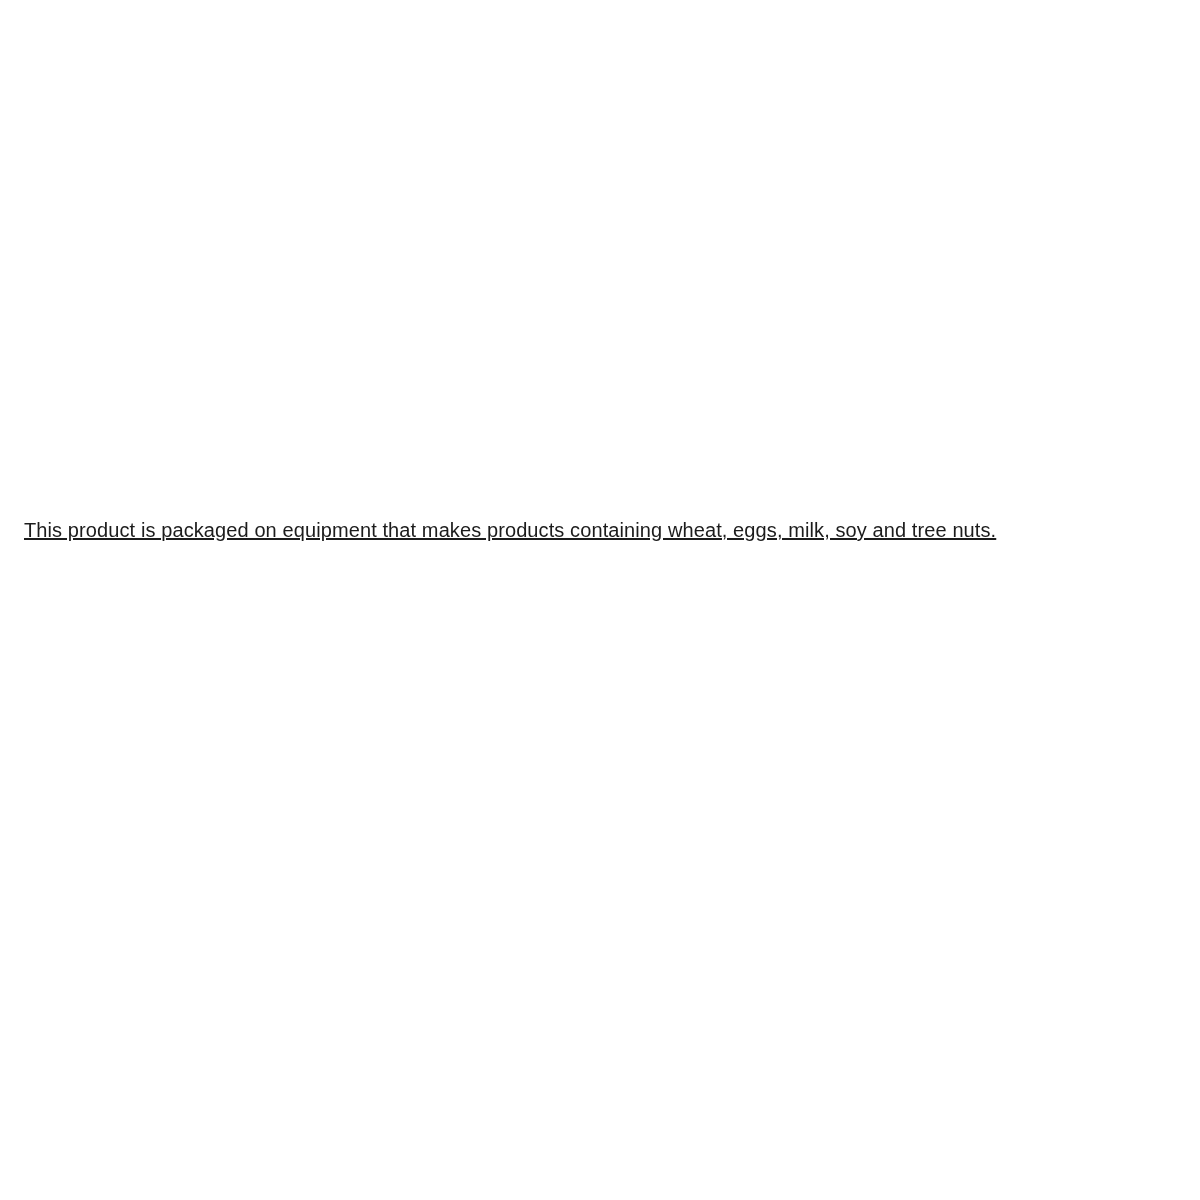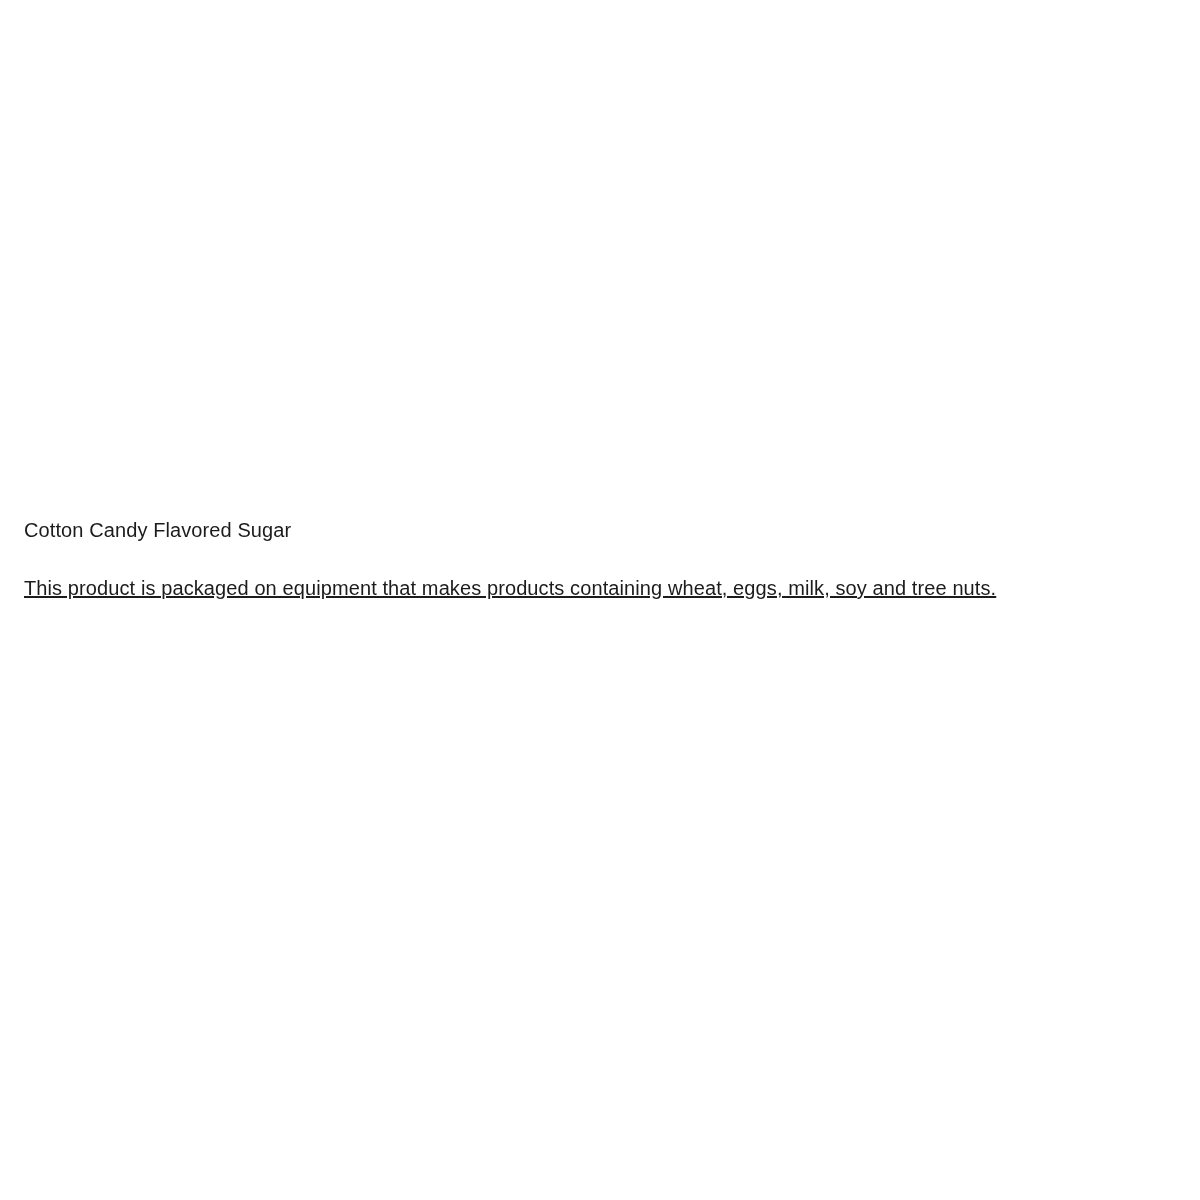--- a/index.html
+++ b/index.html
@@ -46,20 +46,19 @@
     font-weight: normal;
   }
 </style>
 </head>
 <body>
 
 <div class="page">
 
   <div class="content-block">
 
-    <p class="line">Cotton Candy Flavored Sugar</p>
 
 
     <p class="line">This product is packaged on equipment that makes products containing wheat, eggs, milk, soy and tree nuts.</p>
 
   </div>
 
 </div>
 
 </body></html>

